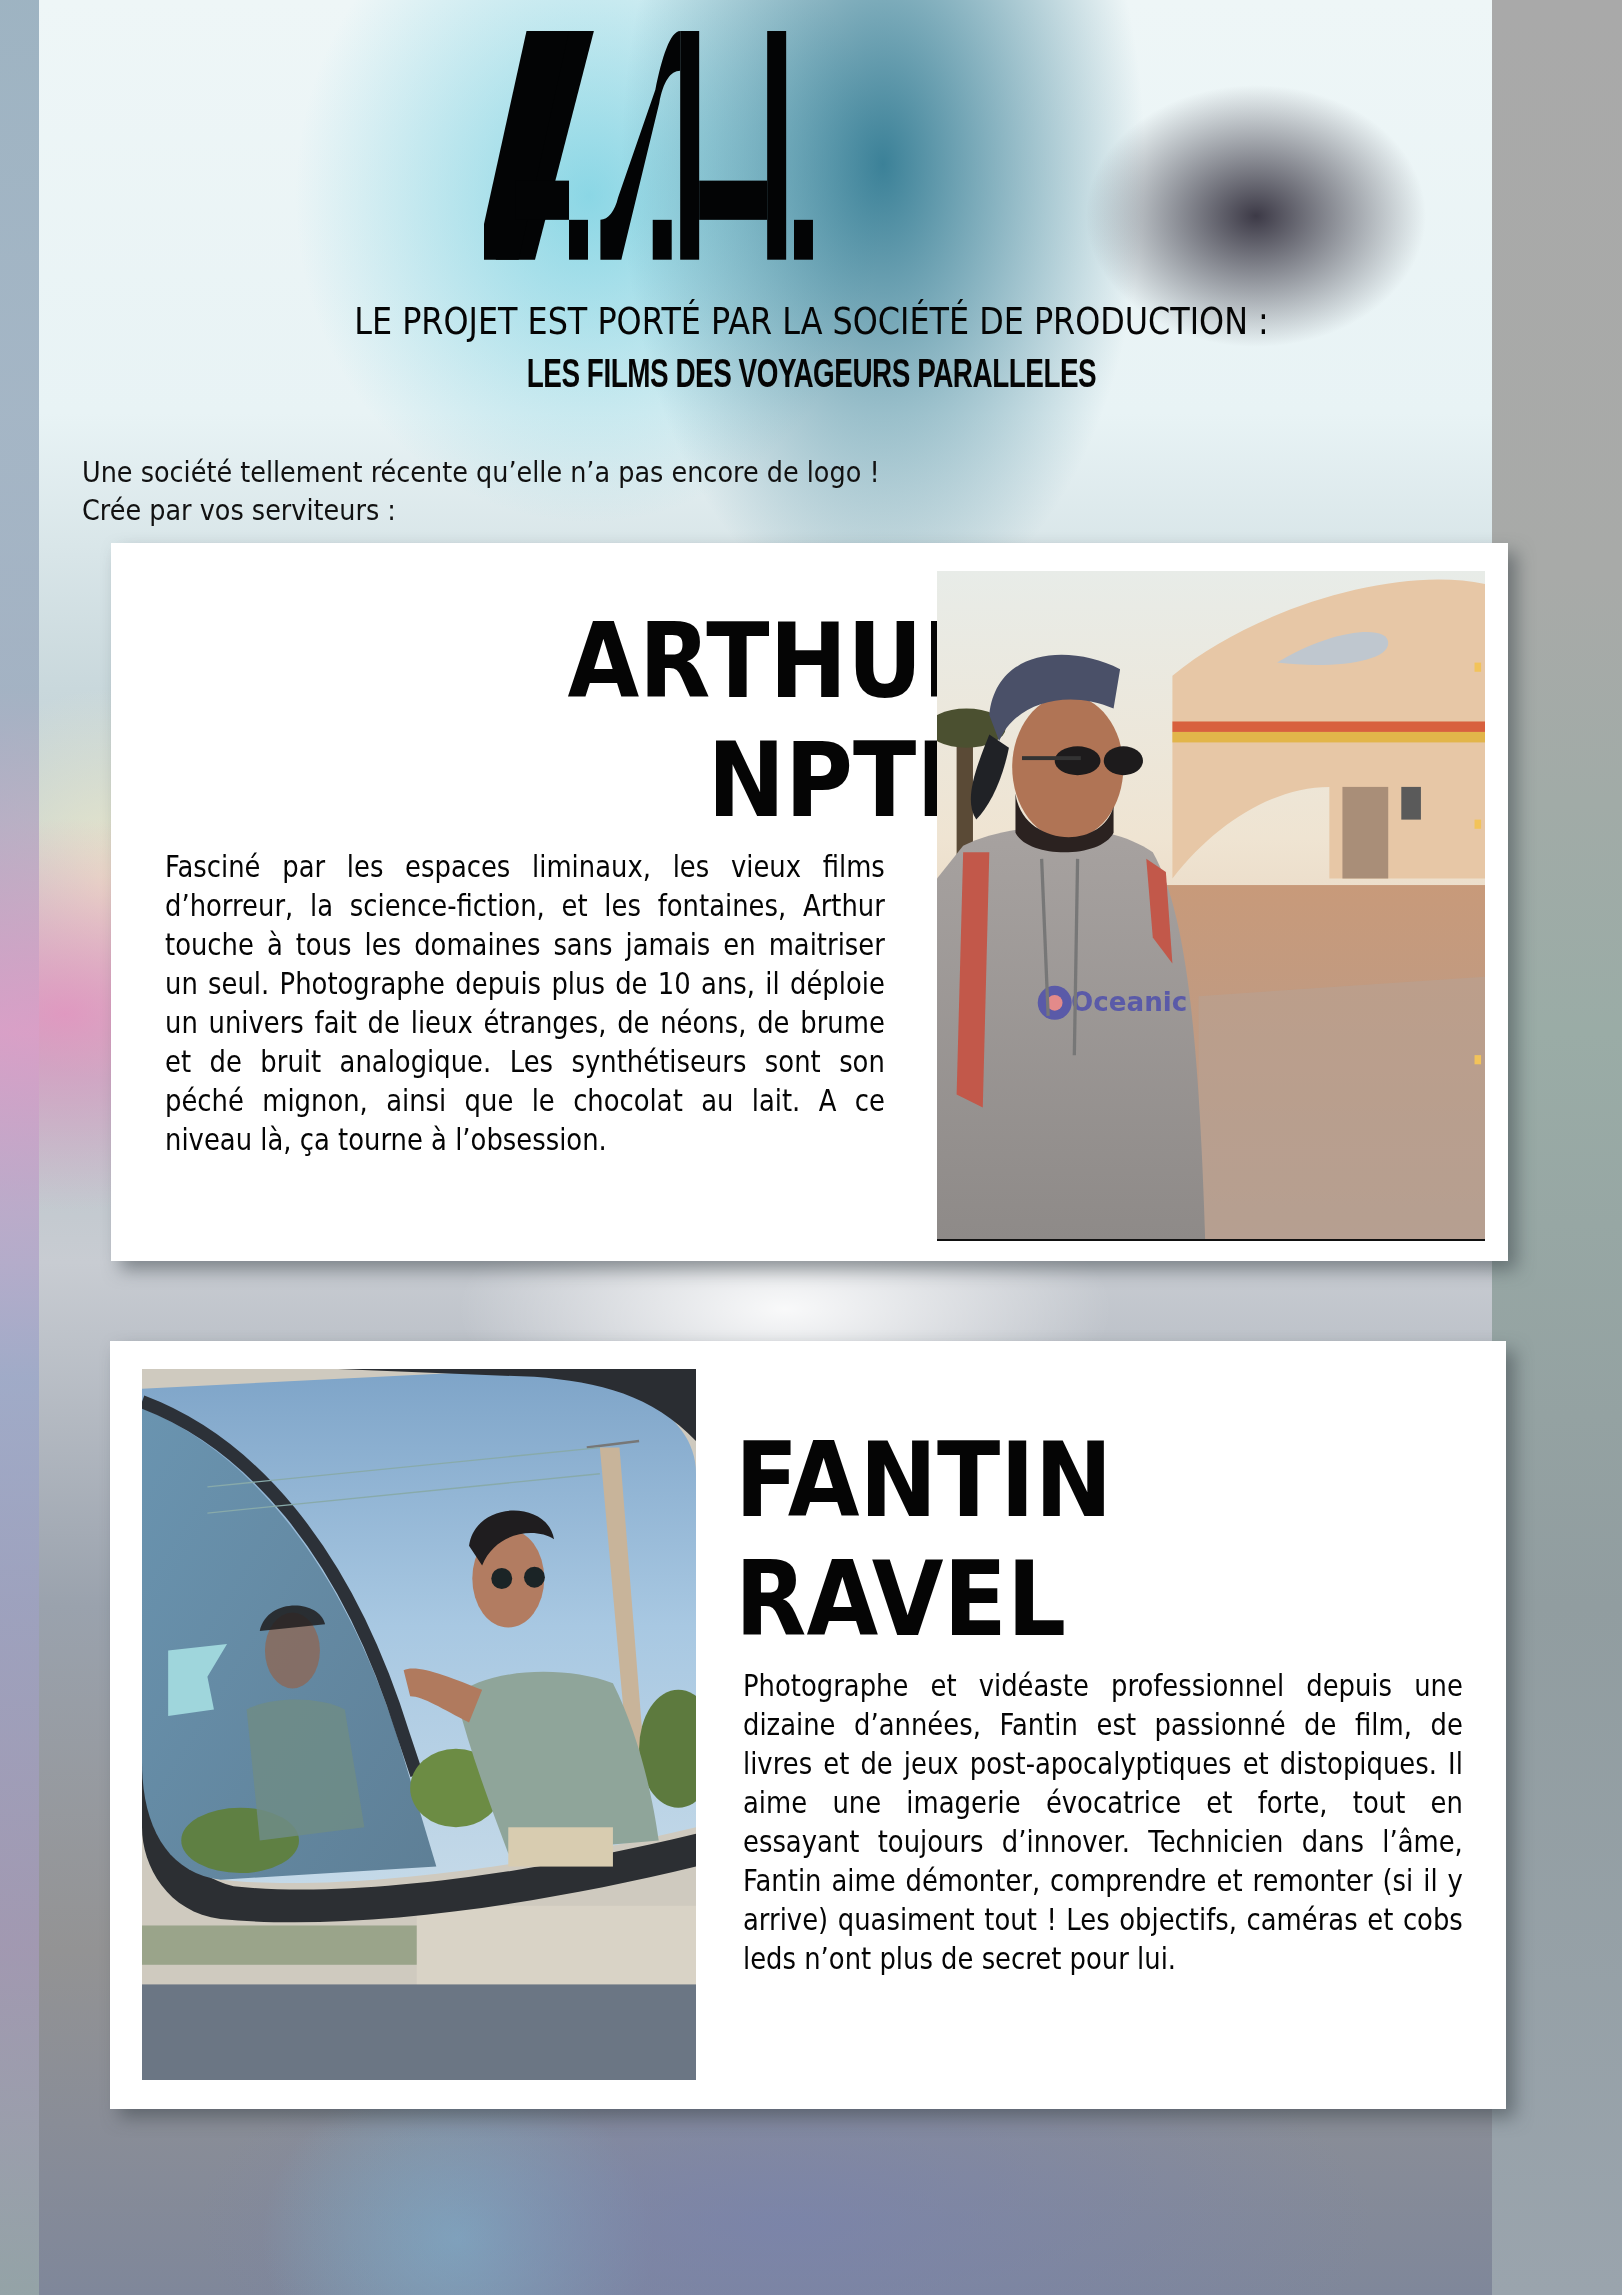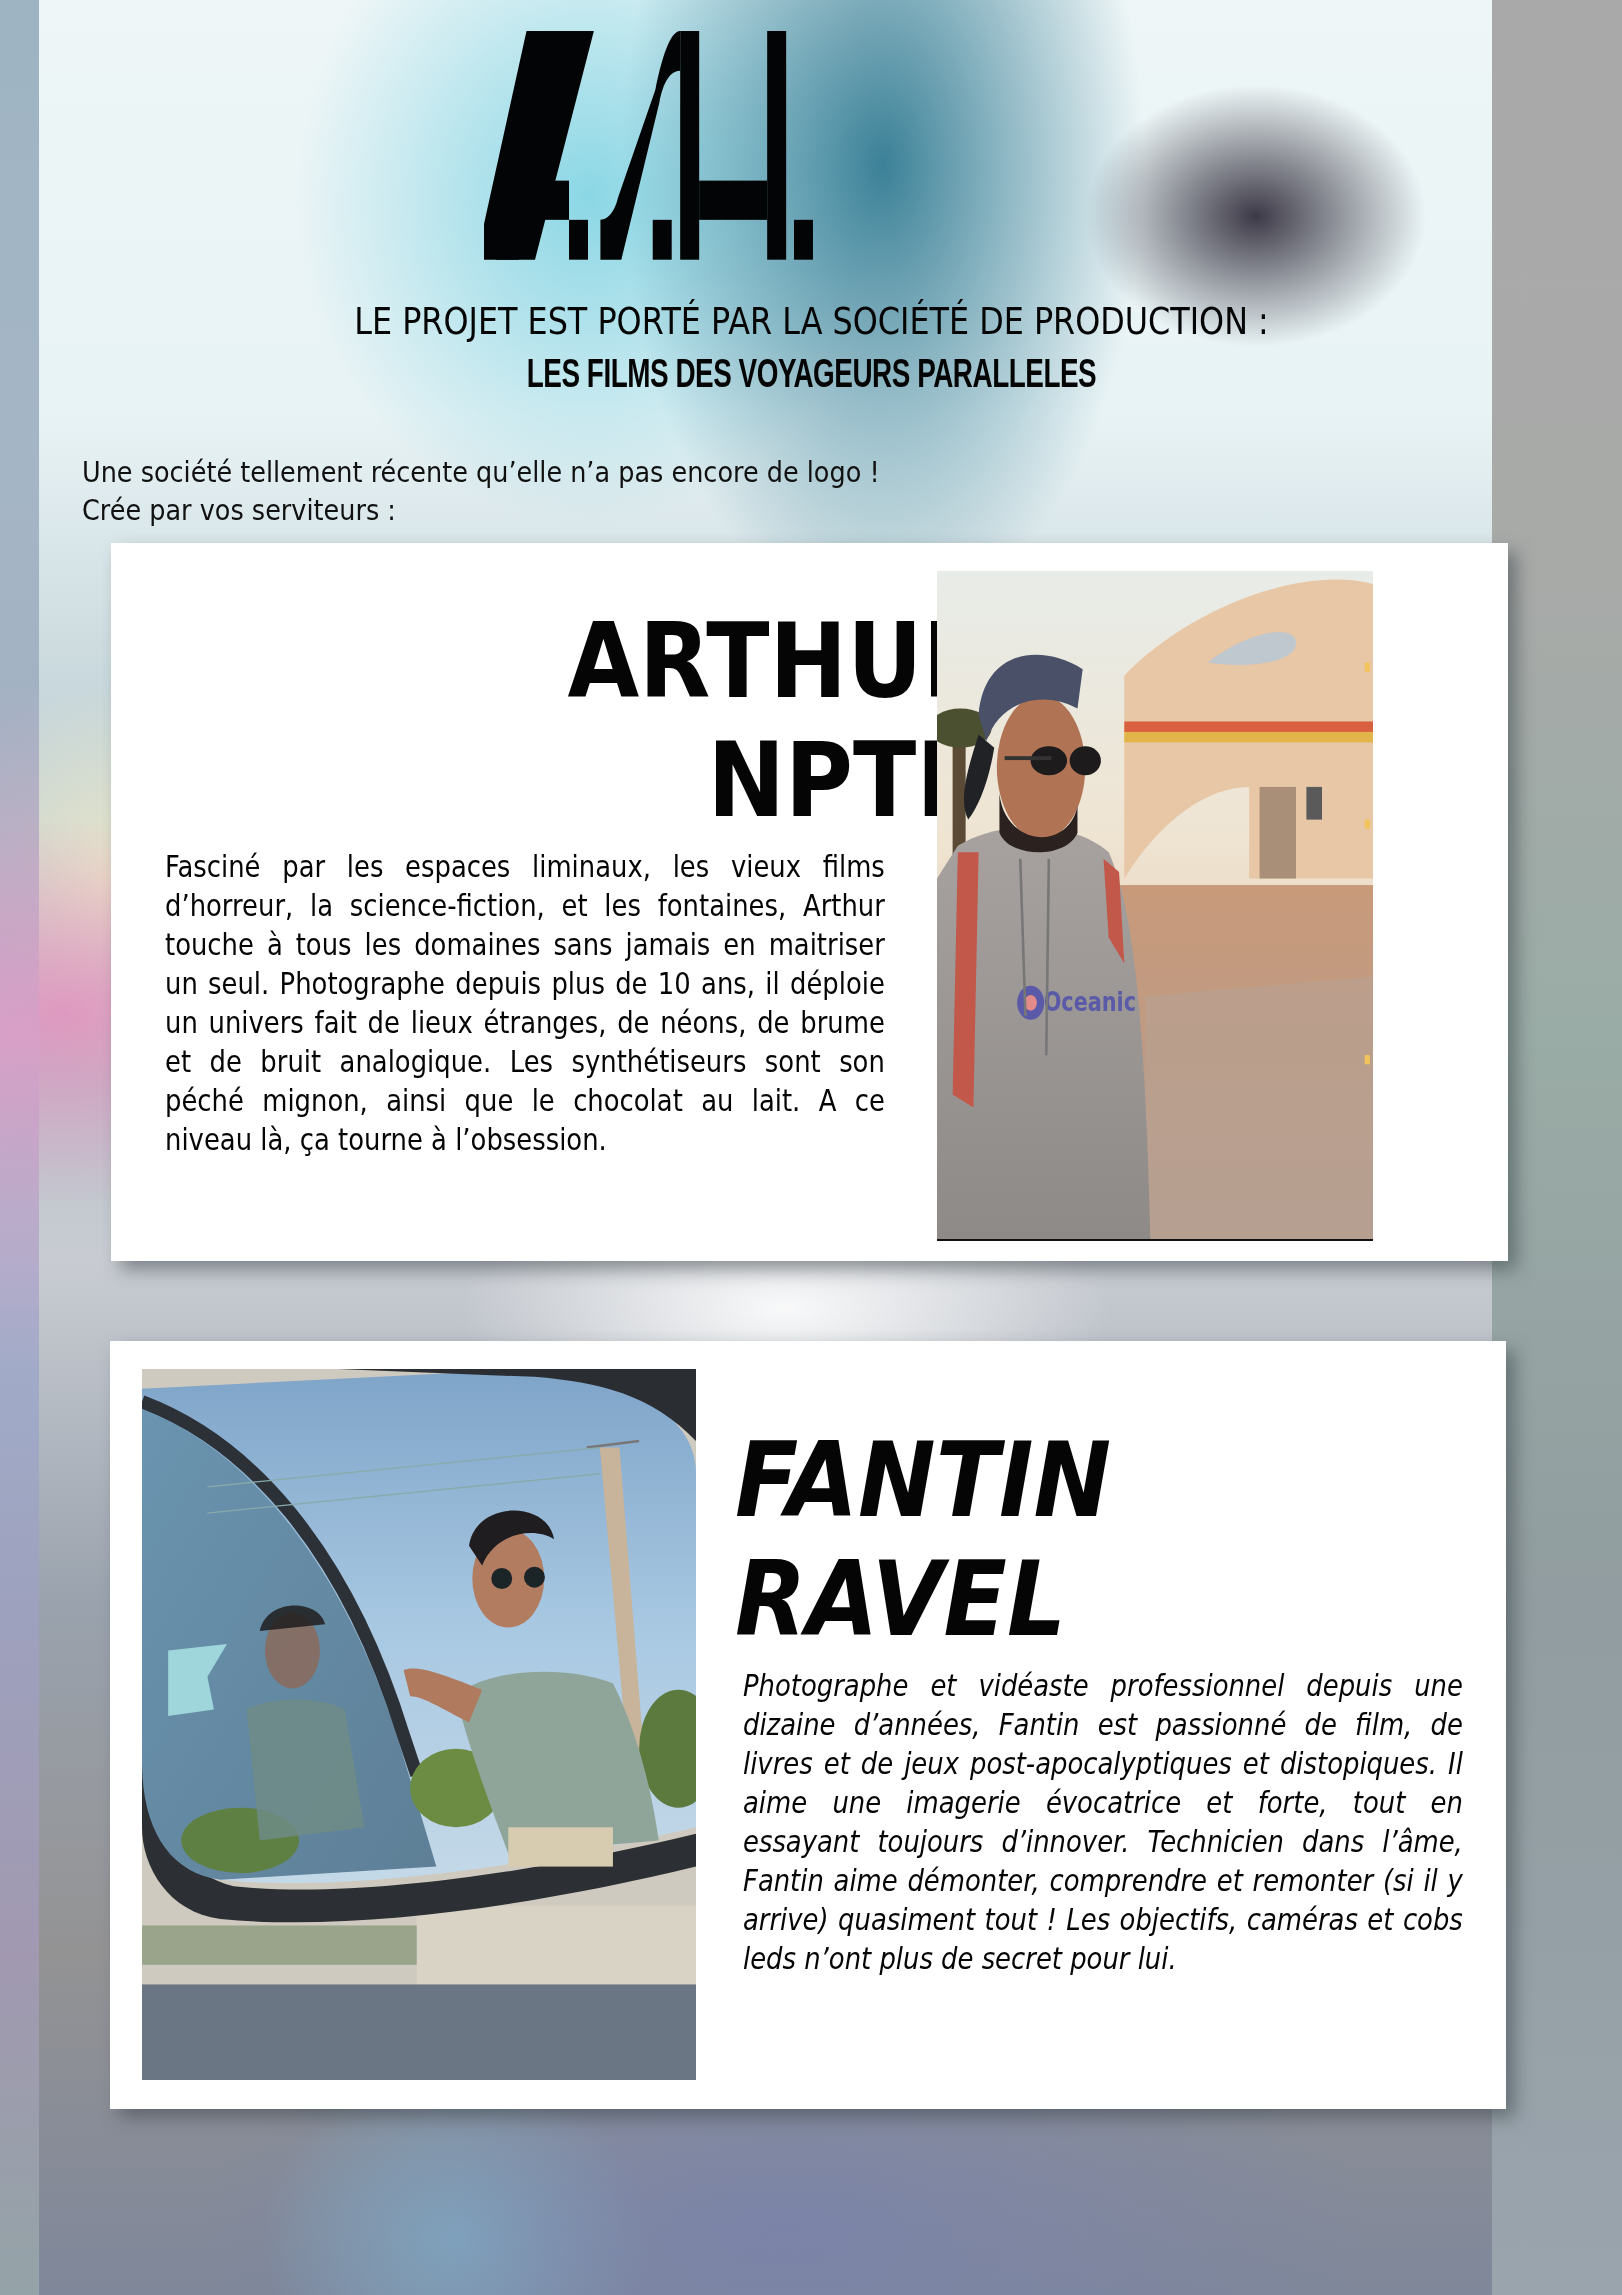--- a/index.html
+++ b/index.html
@@ -38,39 +38,39 @@
   .subtitle-2 { top:350px; font-size:41px; font-weight:bold; font-family:"Liberation Sans", sans-serif; transform:scaleX(0.68); transform-origin:center; letter-spacing:-0.7px; }
 
   .intro { position:absolute; left:82px; top:453px; font-size:29px; line-height:38px; color:#111; font-family:"DejaVu Sans", sans-serif; transform:scaleX(0.88); transform-origin:left; }
   .intro div { white-space:nowrap; }
 
   .card {
     position:absolute; background:#ffffff;
     box-shadow: 9.2px 9.2px 17px rgba(60,70,75,0.55);
   }
   .card-1 { left:111px; top:543px; width:1397px; height:718px; }
-  .card-2 { left:110px; top:1341px; width:1396px; height:768px;font-style:italic; }
+  .card-2 { left:110px; top:1341px; width:1396px; height:768px; }
 
   .name {
     position:absolute; font-weight:bold; font-size:103px; line-height:119px;
     font-family:"DejaVu Sans", sans-serif; transform:scaleX(0.9);
   }
   .card-1 .name { right:514px; top:59px; text-align:right; transform-origin:right; }
   .card-2 .name { left:625px; top:80px; text-align:left; transform-origin:left; }
 
   .bio {
     position:absolute; font-size:29.4px; line-height:39px; text-align:justify;
     font-family:"DejaVu Sans", sans-serif; color:#050505;
   }
   .card-1 .bio { left:54px; top:305px; width:818px; transform:scaleX(0.88); transform-origin:left; width:818px; }
   .card-2 .bio { left:633px; top:326px; width:824px; transform:scaleX(0.88); transform-origin:left; }
   .bio-inner { width:818px; }
 
   .photo { position:absolute; overflow:hidden; }
-  .card-1 .photo { left:826px; top:27.5px; width:436px; height:668px; border-bottom:2px solid #111; }
+  .card-1 .photo { left:826px; top:27.5px; width:548px; height:668px; border-bottom:2px solid #111; }
   .card-2 .photo { left:32px; top:27.5px; width:554px; height:711px; }
   .photo svg { width:100%; height:100%; display:block; }
 </style>
 </head>
 <body>
 
 <div class="bg"></div>
 <div class="bg-left"></div>
 <div class="bg-right"></div>
 

